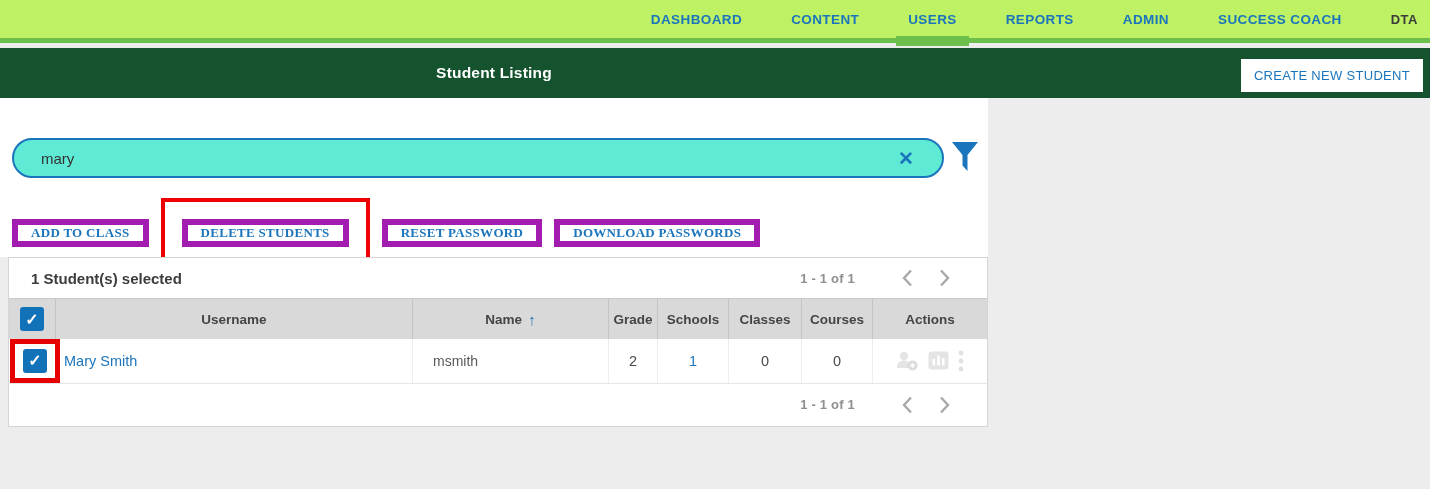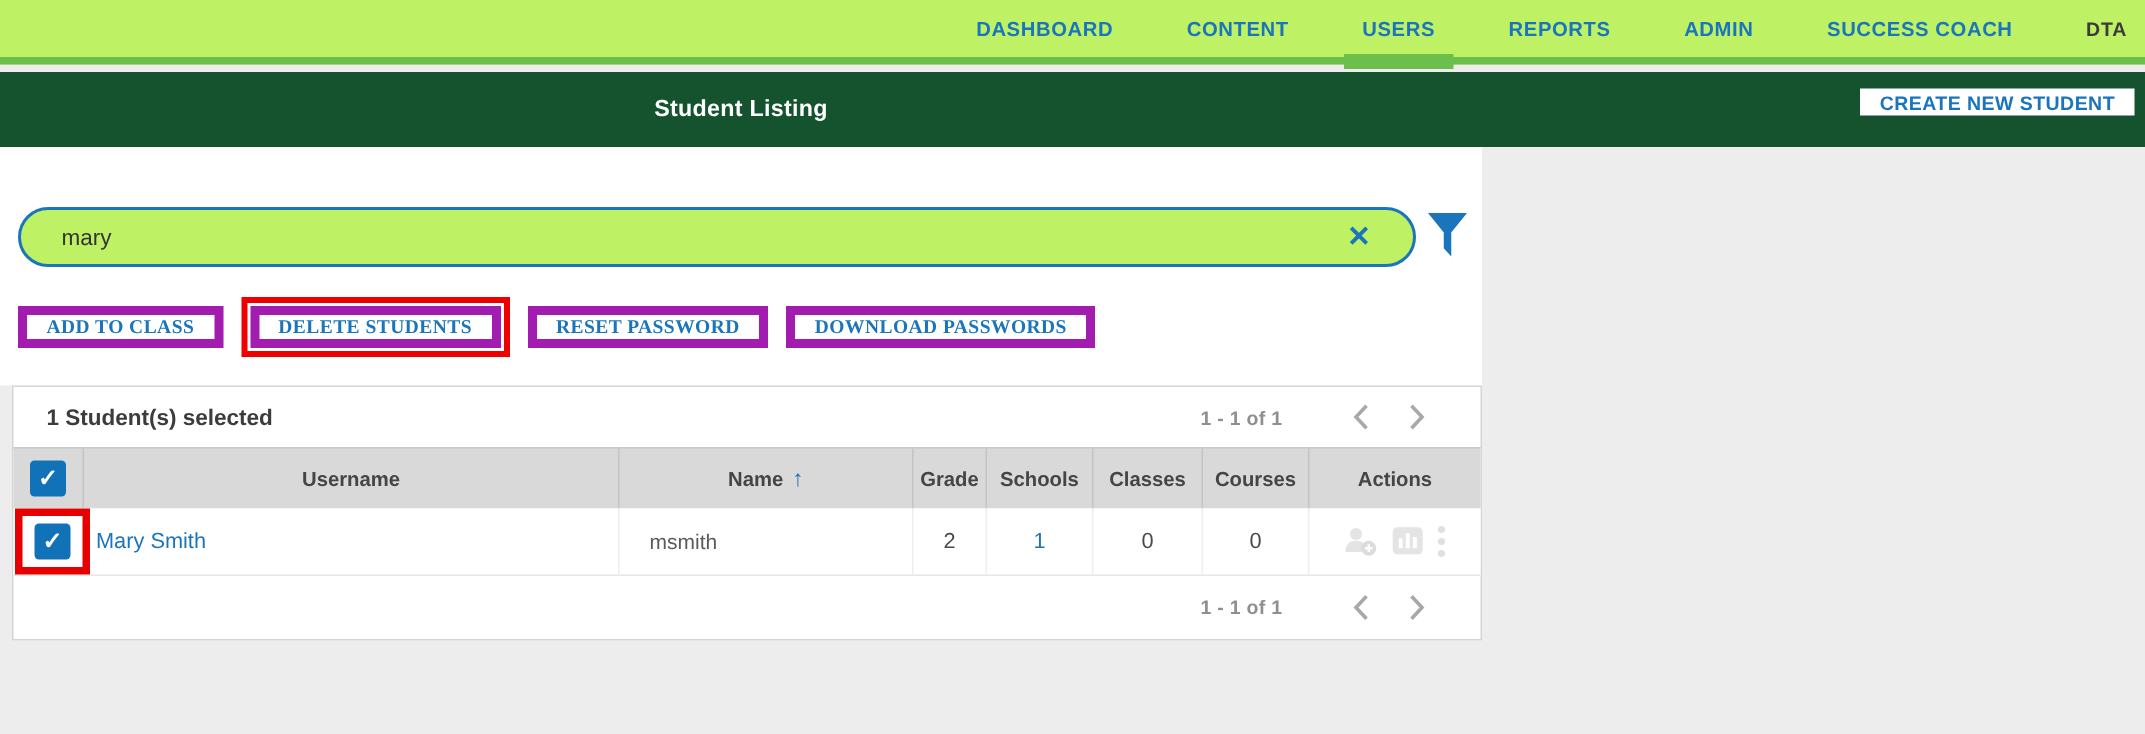--- a/index.html
+++ b/index.html
@@ -27,52 +27,52 @@
   }
   .user-badge { color:#3b3b3b; font-weight:bold; font-size:13px; letter-spacing:.5px; }
 
   
   .bluebar { position:absolute; left:0; top:48px; width:1430px; height:50px; background:#14532d; }
   .bluebar-title {
     position:absolute; left:0; top:0; width:988px; height:50px; line-height:50px;
     text-align:center; color:#fff; font-weight:bold; font-size:15.5px; letter-spacing:.2px;
   }
   .create-btn {
-    position:absolute; right:7px; top:11px; height:18px;
-    background:#fff; color:#1b75bc; font-weight:bold; font-size:13px;
+    position:absolute; right:7px; top:11px; height:33px;
+    background:#fff; color:#1b75bc; font-weight:normal; font-size:13px;
     padding:0 13px; display:flex; align-items:center; letter-spacing:.3px;
     border:none; cursor:pointer;
   }
 
   
   .white-panel { position:absolute; left:0; top:98px; width:988px; height:159px; background:#fff; }
 
   .search-pill {
     position:absolute; left:12px; top:40px; width:932px; height:40px;
-    background:#bef264; border:2px solid #1b75bc; border-radius:21px;
+    background:#5eead4; border:2px solid #1b75bc; border-radius:21px;
     display:flex; align-items:center; padding:0 16px 0 27px;
   }
   .search-input {
     flex:1; border:none; outline:none; font-size:15px; color:#333;
     font-family:"Liberation Sans", sans-serif; background:transparent;
   }
   .clear-btn {
     color:#1b75bc; font-size:19px; line-height:1; cursor:pointer;
     margin-right:12px; font-weight:bold; background:none; border:none;
   }
   .filter-btn { position:absolute; left:950px; top:43px; width:30px; height:34px; cursor:pointer; background:none; border:none; }
 
   .toolbar { position:absolute; left:12px; top:100px; display:flex; align-items:center; gap:12px; }
   .tb-btn {
     height:28px; border:6px solid #a21caf; background:#fff; color:#1b75bc;
     font-weight:bold; font-size:13px; letter-spacing:.3px; padding:0 13px;
     display:flex; align-items:center; cursor:pointer; white-space:nowrap;
     font-family:Liberation Serif, serif;
   }
-  .red-outline-btn { border:4px solid #ee0000; padding:2px; display:inline-flex; }
+  .red-outline-btn { border:4px solid #ee0000; padding:17px; display:inline-flex; }
 
   
   .table-card {
     position:absolute; left:8px; top:257px; width:980px; height:170px;
     background:#fff; border:1px solid #d5d5d5;
     display:flex; flex-direction:column;justify-content:space-between;
   }
   .card-top { height:52px; display:flex; align-items:center; padding:0 24px 0 22px; }
   .selected-text { font-weight:bold; font-size:15px; color:#3c3c3c; flex:1; }
   .pag { display:flex; align-items:center; }

